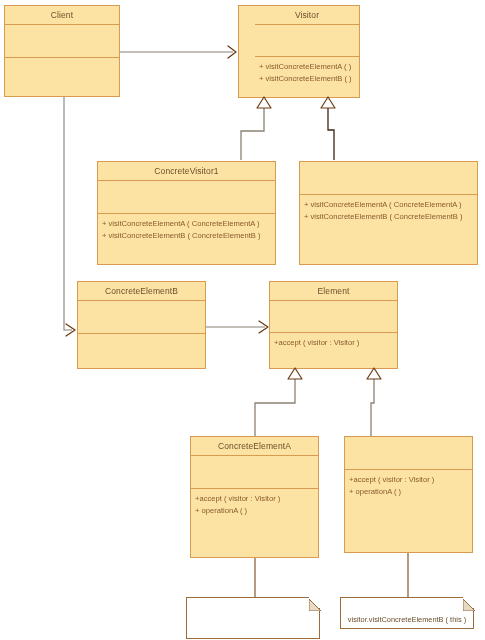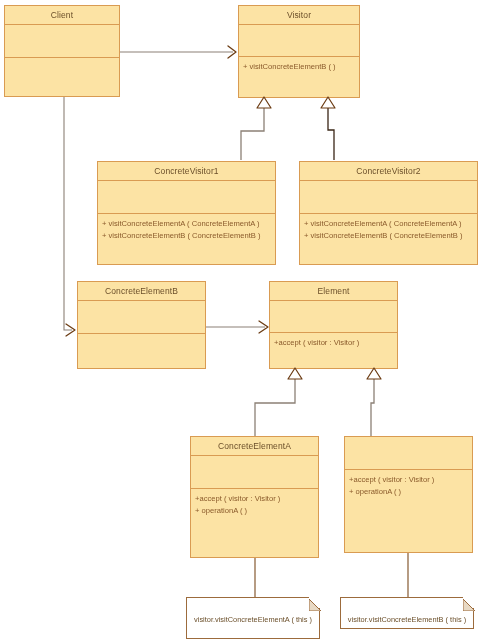--- a/index.html
+++ b/index.html
@@ -145,39 +145,39 @@
       <path d="M408,553 L408,615" stroke="#7a4a1e" stroke-width="1.1" fill="none"></path>
     </g>
   </svg>
 
   <div class="uml-class" style="left:4px; top:5px; width:116px; height:92px;">
     <div class="cls-name">Client</div>
     <div class="cls-attrs" style="height:33px;"></div>
     <div class="cls-ops"></div>
   </div>
 
-  <div class="uml-class" style="left:238px; top:5px; width:122px; height:93px;">
+  <div class="uml-class" style="left:238px; top:5px; width:122px; height:93px;padding-left:16px;">
     <div class="cls-name">Visitor</div>
     <div class="cls-attrs" style="height:32px;"></div>
     <div class="cls-ops">
+      <div class="op">+ visitConcreteElementA ( )</div>
       <div class="op">+ visitConcreteElementB ( )</div>
     </div>
   </div>
 
   <div class="uml-class" style="left:97px; top:161px; width:179px; height:104px;">
     <div class="cls-name">ConcreteVisitor1</div>
     <div class="cls-attrs" style="height:33px;"></div>
     <div class="cls-ops">
       <div class="op">+ visitConcreteElementA ( ConcreteElementA )</div>
       <div class="op">+ visitConcreteElementB ( ConcreteElementB )</div>
     </div>
   </div>
 
   <div class="uml-class" style="left:299px; top:161px; width:179px; height:104px;">
-    <div class="cls-name">ConcreteVisitor2</div>
     <div class="cls-attrs" style="height:33px;"></div>
     <div class="cls-ops">
       <div class="op">+ visitConcreteElementA ( ConcreteElementA )</div>
       <div class="op">+ visitConcreteElementB ( ConcreteElementB )</div>
     </div>
   </div>
 
   <div class="uml-class" style="left:77px; top:281px; width:129px; height:88px;">
     <div class="cls-name">ConcreteElementB</div>
     <div class="cls-attrs" style="height:33px;"></div>
@@ -210,21 +210,20 @@
   </div>
 
   <div class="uml-note" style="left:186px; top:597px; width:134px; height:42px;">
     <div class="note-fold">
       <svg width="12" height="12" viewBox="0 0 12 12">
         <polygon points="0,0 12,12 0,12" fill="#FFFFFF"></polygon>
         <polygon points="0,0 12,12 0,12" fill="#E8D9C4"></polygon>
         <path d="M0,0 L12,12 M0,0 L0,12 M0,12 L12,12" stroke="#9C6B3C" stroke-width="1" fill="none"></path>
       </svg>
     </div>
-    <div class="note-text" style="margin-top:17px;">visitor.visitConcreteElementA ( this )</div>
   </div>
 
   <div class="uml-note" style="left:340px; top:597px; width:134px; height:32px;">
     <div class="note-fold">
       <svg width="12" height="12" viewBox="0 0 12 12">
         <polygon points="0,0 12,12 0,12" fill="#FFFFFF"></polygon>
         <polygon points="0,0 12,12 0,12" fill="#E8D9C4"></polygon>
         <path d="M0,0 L12,12 M0,0 L0,12 M0,12 L12,12" stroke="#9C6B3C" stroke-width="1" fill="none"></path>
       </svg>
     </div>

